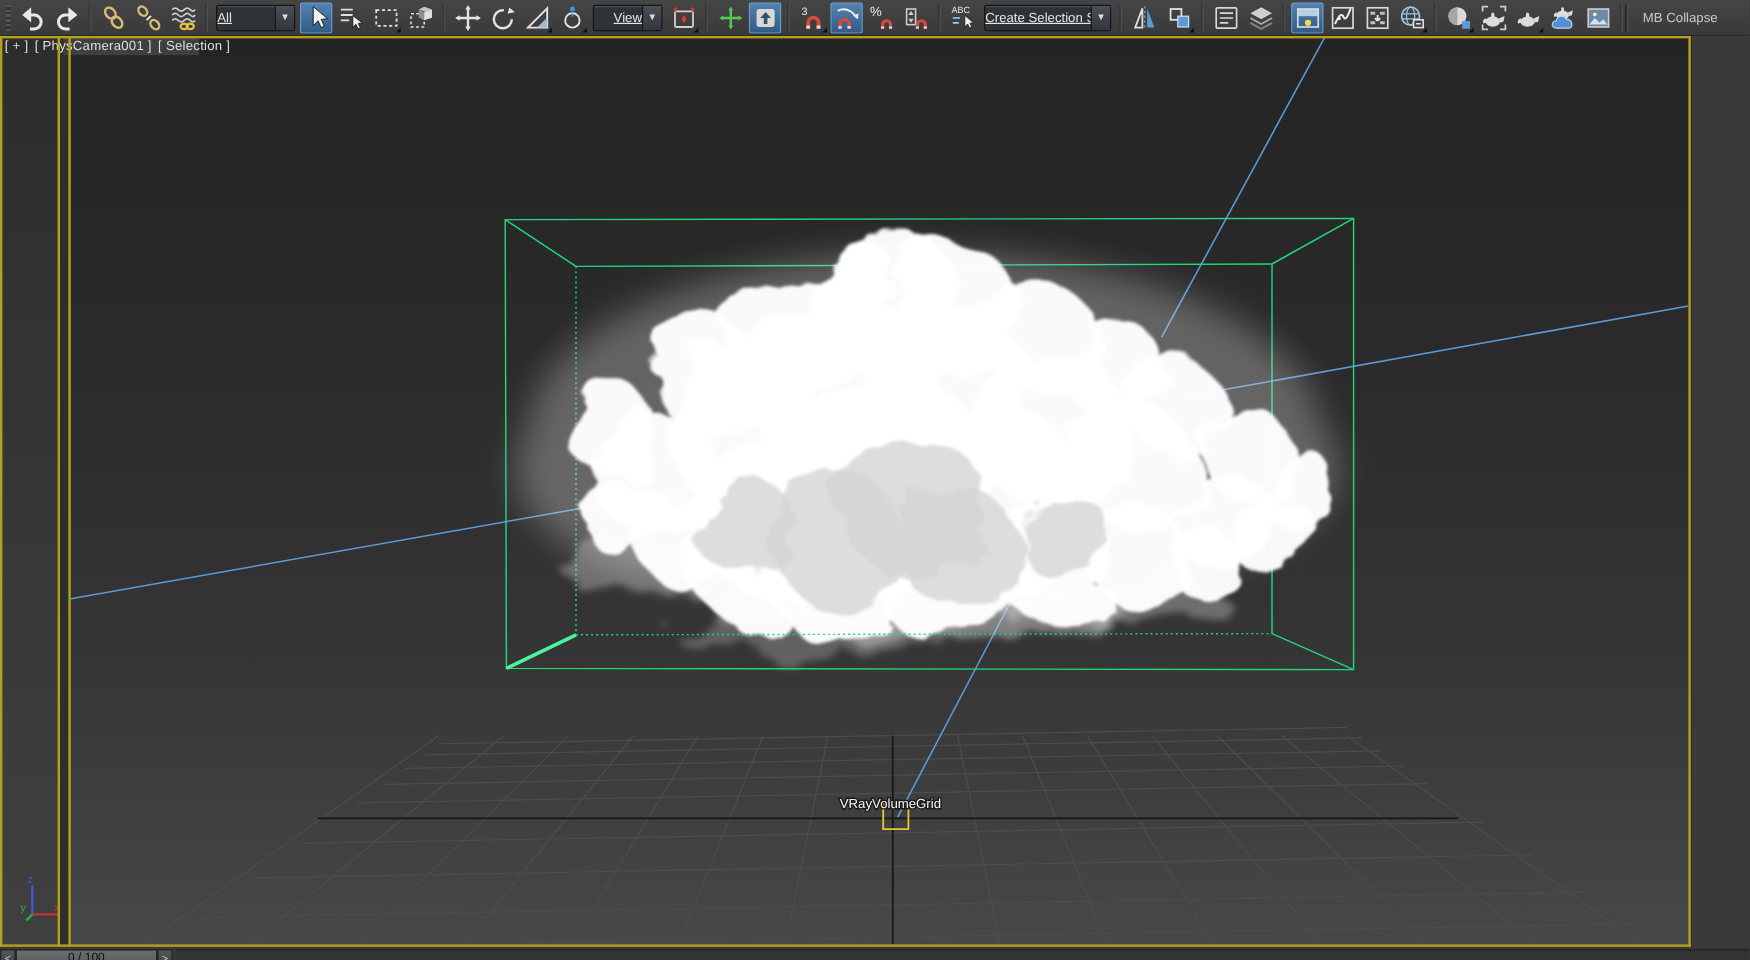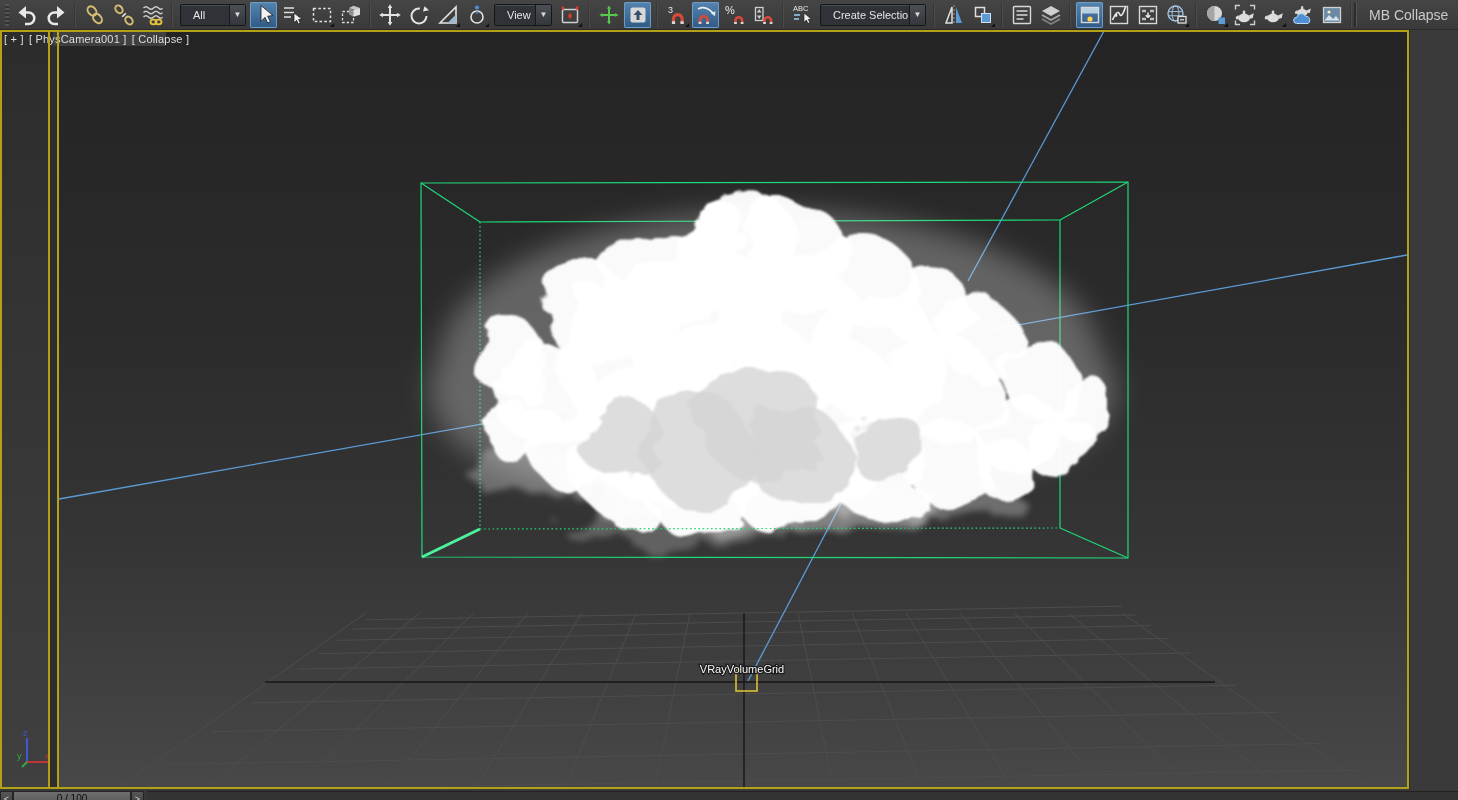--- a/index.html
+++ b/index.html
@@ -19,26 +19,26 @@
   .tb-btn.active{background:linear-gradient(#5584b1,#2f5a84);
     box-shadow:inset 0 0 0 1px #6d9cc7;}
   .tb-btn.flyout::after{content:"";position:absolute;right:1px;bottom:1px;
     width:0;height:0;border-left:4px solid transparent;border-bottom:4px solid #101010;}
   .tb-sep{width:2px;height:24px;margin:0 4px;flex:0 0 auto;
     background:linear-gradient(90deg,#2c2c2c,#565656);}
   .tb-sep.dbl{box-shadow:4px 0 0 #2c2c2c,5px 0 0 #565656;margin-right:9px;}
   .dd{height:20px;display:flex;align-items:center;flex:0 0 auto;margin:0 3px;
     background:#2f3237;border:1px solid #14161a;box-shadow:inset 0 1px 0 #4a4e55;
     border-radius:2px;}
-  .dd-label{color:#e4e4e4;font-size:11px;padding:0 12px;white-space:nowrap;
-    overflow:hidden;flex:1 1 auto;}
+  .dd-label{color:#e4e4e4;font-size:11px;padding:0 0;white-space:nowrap;
+    overflow:hidden;flex:1 1 auto;text-decoration:underline;}
   .dd-btn{width:15px;height:100%;display:flex;align-items:center;justify-content:center;
     background:linear-gradient(#4b4f56,#33363c);color:#dcdcdc;font-size:8px;
     border-left:1px solid #17191d;flex:0 0 auto;}
-  .tb-text-btn{color:#cacaca;font-size:14px;padding:4px 8px;white-space:nowrap;
+  .tb-text-btn{color:#cacaca;font-size:11px;padding:4px 8px;white-space:nowrap;
     flex:0 0 auto;}
 
   
   .ybar{position:absolute;background:#b3a117;z-index:30;}
   #left-sliver{position:absolute;left:1px;top:31px;width:47px;height:757px;
     background:linear-gradient(#2c2c2c,#404040);z-index:5;}
   #divider-gap{position:absolute;left:50px;top:31px;width:7px;height:757px;
     background:#2e2e2e;z-index:5;}
   #main-vp{position:absolute;left:58px;top:31px;width:1350px;height:757px;
     background:linear-gradient(#242424,#2b2b2b 38%,#353535 68%,#484848 100%);z-index:5;}
@@ -502,21 +502,21 @@
       <line x1="26" y1="731" x2="21" y2="736" stroke="#2fae3f" stroke-width="2"></line>
       <text x="22" y="705" font-size="9" fill="#4157d8" font-family="Liberation Sans, sans-serif">z</text>
       <text x="44" y="728" font-size="9" fill="#c03434" font-family="Liberation Sans, sans-serif">x</text>
       <text x="16" y="728" font-size="9" fill="#2fae3f" font-family="Liberation Sans, sans-serif">y</text>
     </svg>
 
   <div id="vp-label-bg"></div>
   <div id="vp-label">
     <span>[ + ]</span>
     <span>[ PhysCamera001 ]</span>
-    <span>[ Collapse ]</span>
+    <span>[ Selection ]</span>
   </div>
 
   <div class="ybar" style="left:0;top:30px;width:1409px;height:2px"></div>
   <div class="ybar" style="left:0;top:787px;width:1409px;height:2px"></div>
   <div class="ybar" style="left:0;top:30px;width:2px;height:759px"></div>
   <div class="ybar" style="left:1407px;top:30px;width:2px;height:759px"></div>
   <div class="ybar" style="left:48px;top:30px;width:2px;height:759px"></div>
   <div class="ybar" style="left:57px;top:30px;width:1.5px;height:759px"></div>
 
   <div id="right-sliver"></div>

